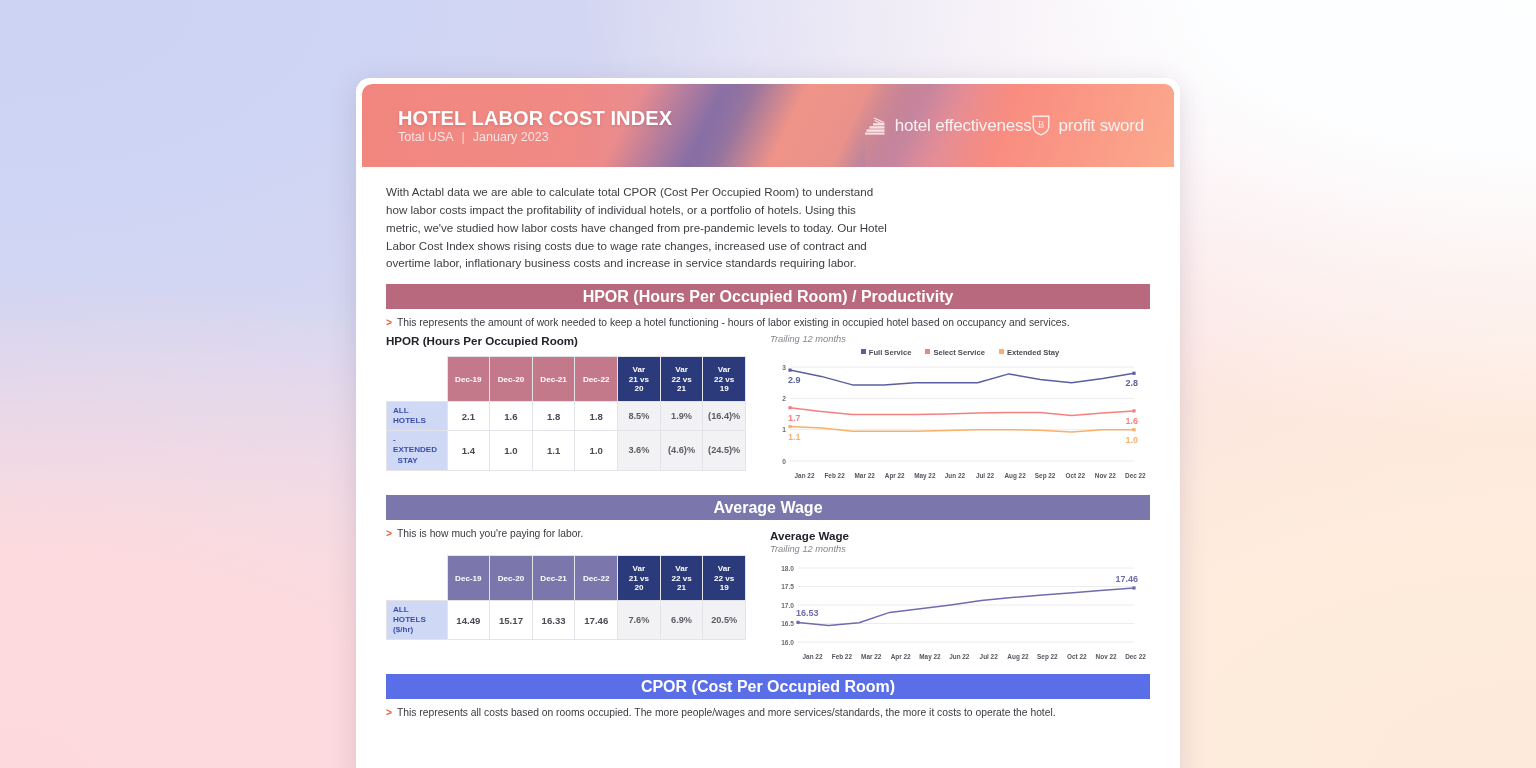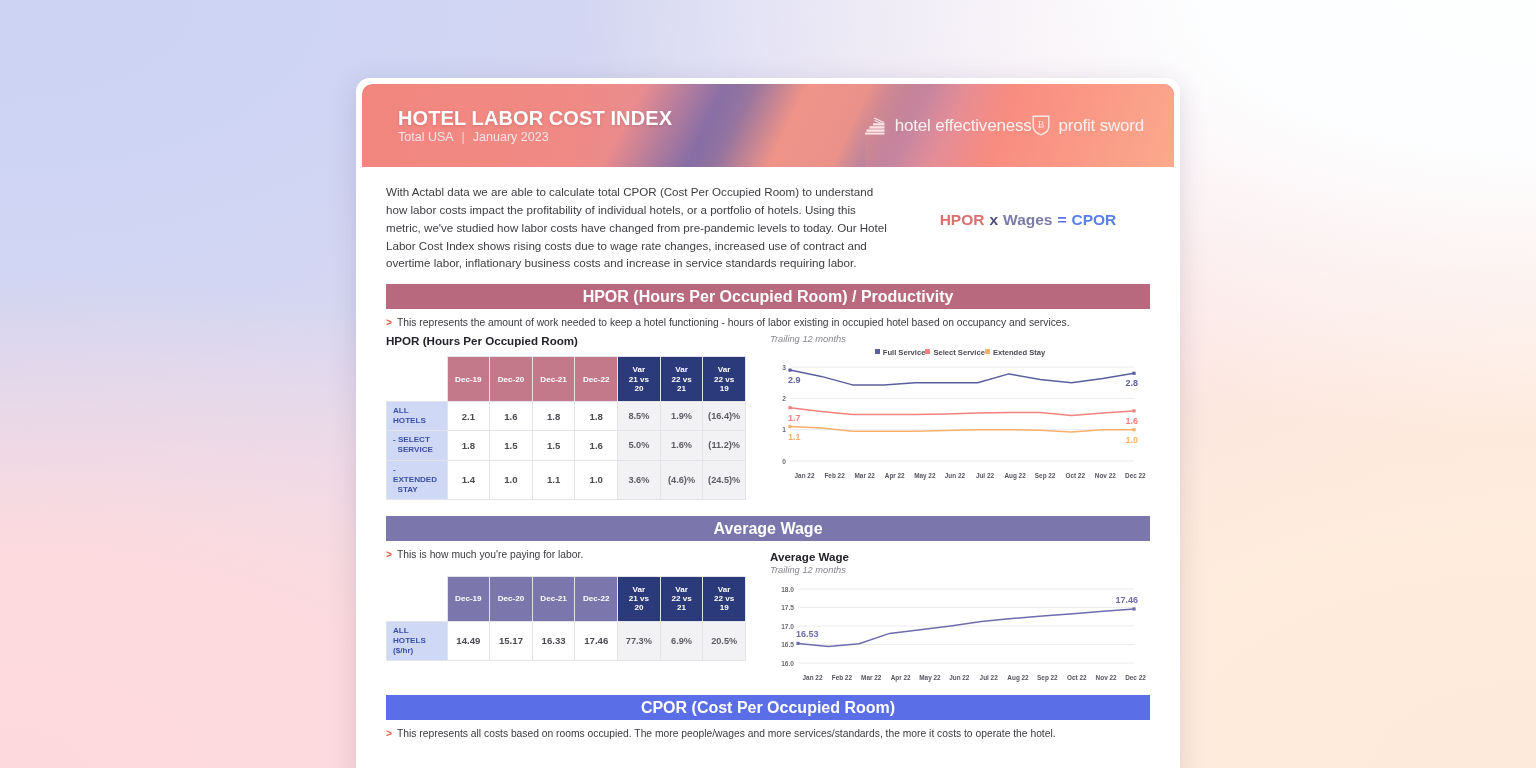--- a/index.html
+++ b/index.html
@@ -75,21 +75,21 @@
   .tbl th{color:#fff;font-size:8.1px;font-weight:bold;line-height:1.15;height:27px;padding:8px 1px;}
   th.corner{border:none;background:transparent;}
   th.date-r{background:#c4798a;}
   th.date-p{background:#7b76ab;}
   th.var{background:#2b3a7a;}
   td.rowhead{background:#cfd9f6;color:#3c4ea8;font-weight:bold;font-size:8.1px;text-align:left;padding:4px 6px;line-height:1.25;}
   td.val{background:#fff;color:#4b4b52;font-weight:bold;font-size:9.6px;height:26px;margin-top:24px;}
   td.varval{background:#f2f2f5;color:#5b5b62;font-weight:bold;font-size:9.2px;}
 
   
-  .legend{display:flex;justify-content:center;font-size:7.6px;font-weight:bold;color:#4a4a52;margin:4px 0 2px 0;}
+  .legend{display:flex;justify-content:center;gap:14px;font-size:7.6px;font-weight:bold;color:#4a4a52;margin:4px 0 2px 0;}
   .legend span.sw{display:inline-block;width:5px;height:5px;margin-right:3px;vertical-align:1px;}
   .chart{position:relative;}
   .xaxis{display:flex;justify-content:space-between;font-size:6.4px;font-weight:bold;color:#55555e;padding-left:20px;margin-top:1px;}
   .xaxis span{width:29px;text-align:center;}
 </style>
 </head>
 <body>
 
 <div id="bg"></div>
 
@@ -129,27 +129,20 @@
           <span>profit sword</span>
         </div>
       </div>
     </div>
   </div>
 
   <div class="body">
 
     <div class="intro-row">
       <div class="intro-txt">With Actabl data we are able to calculate total CPOR (Cost Per Occupied Room) to understand how labor costs impact the profitability of individual hotels, or a portfolio of hotels. Using this metric, we've studied how labor costs have changed from pre-pandemic levels to today. Our Hotel Labor Cost Index shows rising costs due to wage rate changes, increased use of contract and overtime labor, inflationary business costs and increase in service standards requiring labor.</div>
-      <div class="formula">
-        <span class="f-hpor">HPOR</span>
-        <span class="f-x">x</span>
-        <span class="f-wag">Wages</span>
-        <span class="f-eq">=</span>
-        <span class="f-cpor">CPOR</span>
-      </div>
     </div>
 
     <div class="secbar rose">HPOR (Hours Per Occupied Room) / Productivity</div>
     <div class="note">
       <span class="chev">&gt;</span>
       <span>This represents the amount of work needed to keep a hotel functioning - hours of labor existing in occupied hotel based on occupancy and services.</span>
     </div>
 
     <div class="cols">
       <div class="colL">
@@ -170,30 +163,20 @@
           <tbody>
                 <tr>
                   <td class="rowhead">ALL<br>HOTELS</td>
                   <td class="val">2.1</td>
                   <td class="val">1.6</td>
                   <td class="val">1.8</td>
                   <td class="val">1.8</td>
                   <td class="varval">8.5%</td>
                   <td class="varval">1.9%</td>
                   <td class="varval">(16.4)%</td>
-                </tr>
-                <tr>
-                  <td class="rowhead">- SELECT<br>&nbsp;&nbsp;SERVICE</td>
-                  <td class="val">1.8</td>
-                  <td class="val">1.5</td>
-                  <td class="val">1.5</td>
-                  <td class="val">1.6</td>
-                  <td class="varval">5.0%</td>
-                  <td class="varval">1.6%</td>
-                  <td class="varval">(11.2)%</td>
                 </tr>
                 <tr>
                   <td class="rowhead">- EXTENDED<br>&nbsp;&nbsp;STAY</td>
                   <td class="val">1.4</td>
                   <td class="val">1.0</td>
                   <td class="val">1.1</td>
                   <td class="val">1.0</td>
                   <td class="varval">3.6%</td>
                   <td class="varval">(4.6)%</td>
                   <td class="varval">(24.5)%</td>
@@ -273,21 +256,21 @@
                   <th class="var">Var<br>22 vs<br>19</th>
                 </tr>
               </thead>
           <tbody>
                 <tr>
                   <td class="rowhead">ALL<br>HOTELS<br>($/hr)</td>
                   <td class="val">14.49</td>
                   <td class="val">15.17</td>
                   <td class="val">16.33</td>
                   <td class="val">17.46</td>
-                  <td class="varval">77.3%</td>
+                  <td class="varval">7.6%</td>
                   <td class="varval">6.9%</td>
                   <td class="varval">20.5%</td>
                 </tr>
               </tbody>
         </table>
       </div>
       <div class="colR">
         <div class="blk-title">Average Wage</div>
         <div class="blk-sub">Trailing 12 months</div>
         <div class="chart" style="margin-top:6px">

